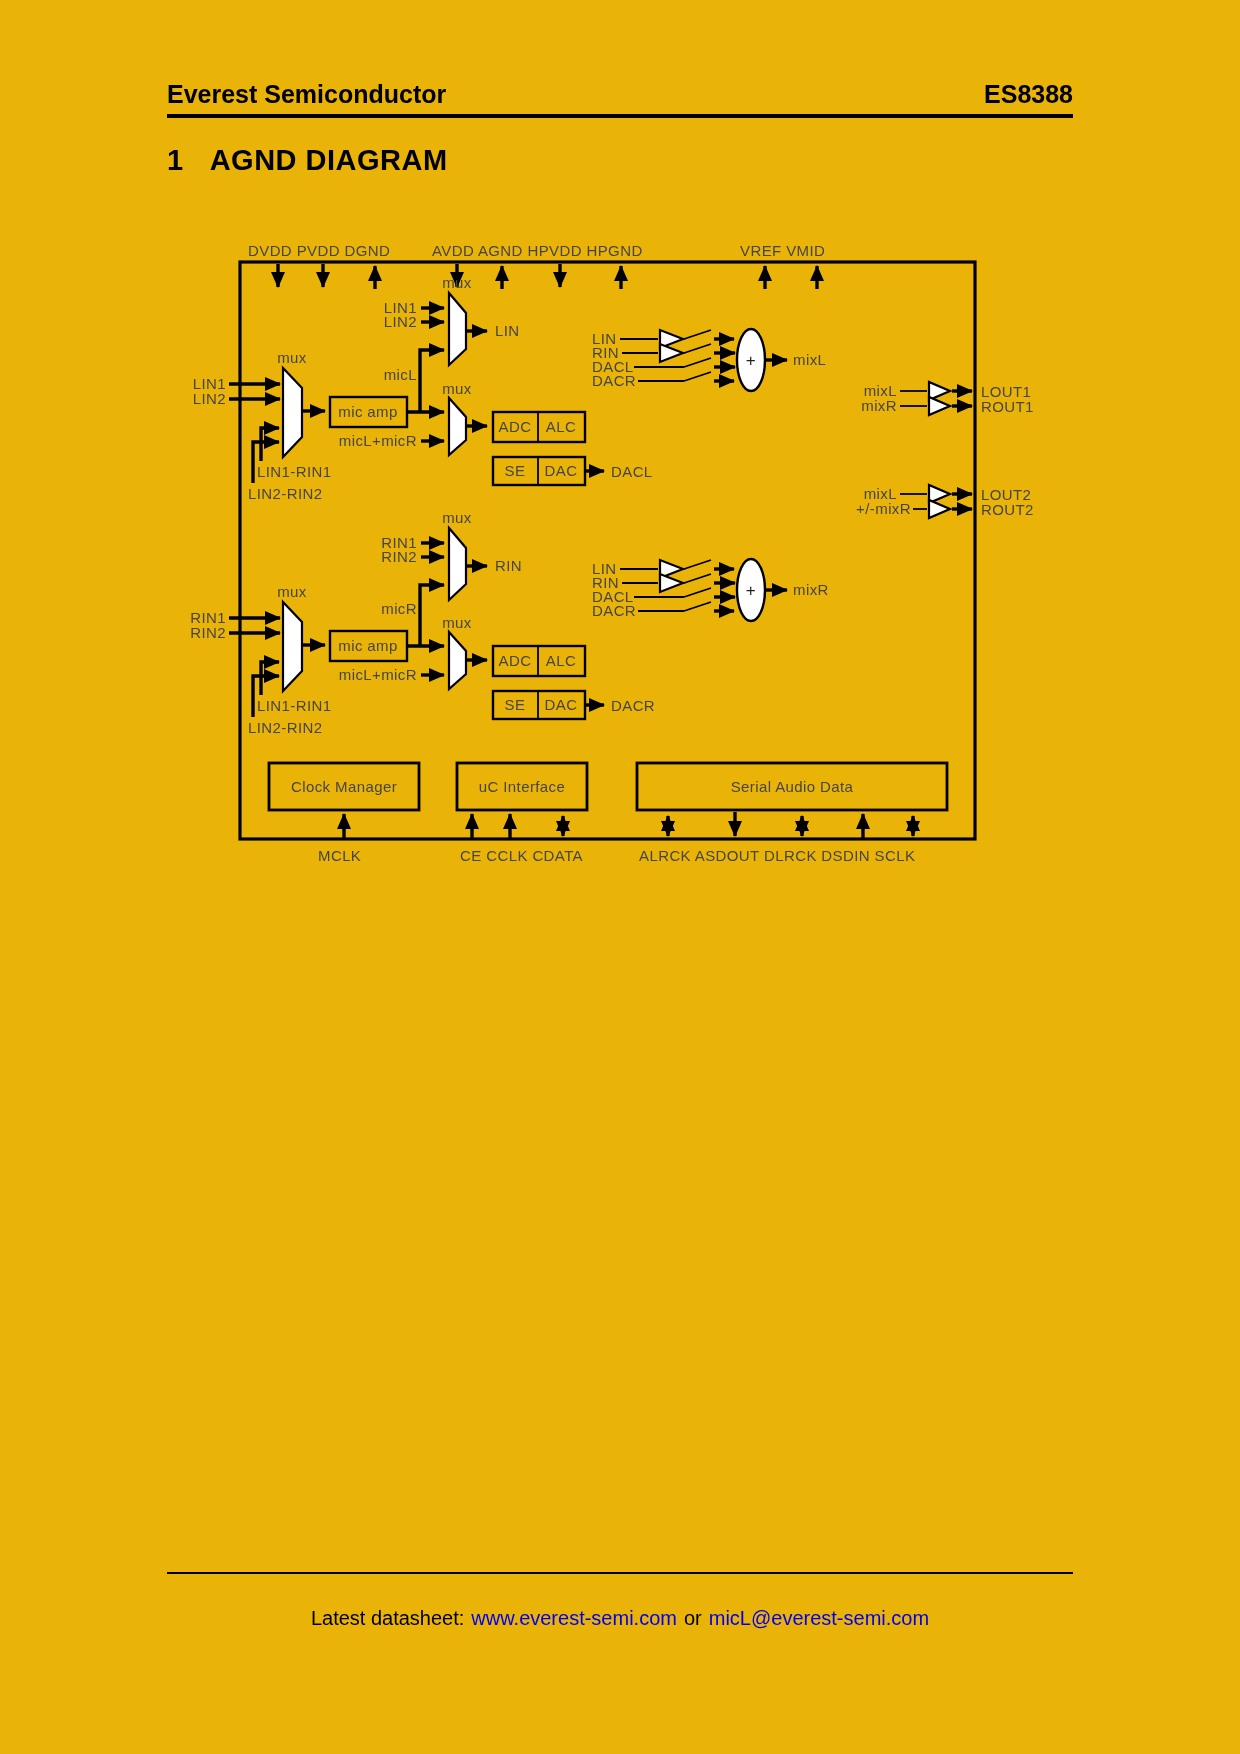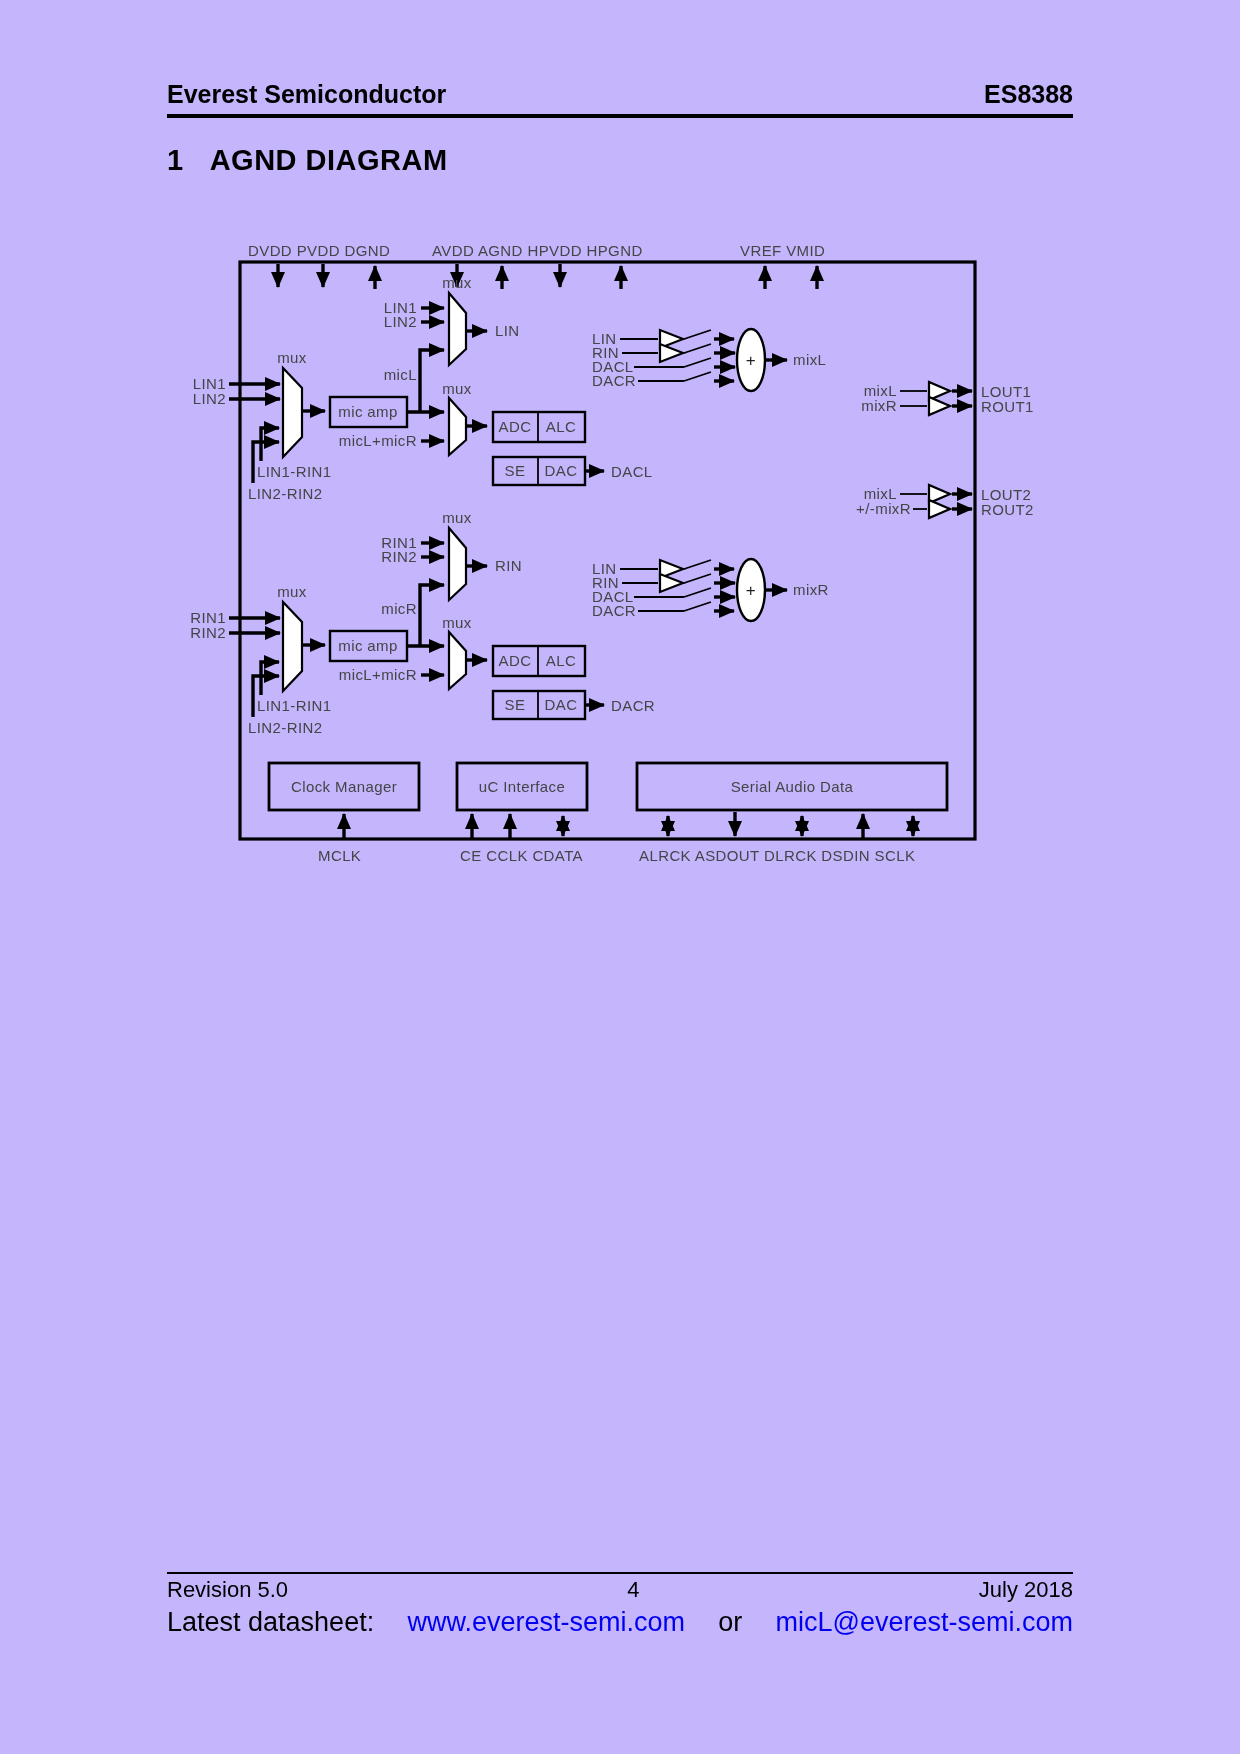--- a/index.html
+++ b/index.html
@@ -1,16 +1,16 @@
 <!DOCTYPE html>
 <html><head>
 <meta charset="utf-8">
 <style>
   html,body{margin:0;padding:0;background:#888;}
-  .page{position:relative;width:1240px;height:1754px;background:#c4b5fd;margin:0 auto;
+  .page{position:relative;width:1240px;height:1754px;background:#eab308;margin:0 auto;
         font-family:"Liberation Sans", sans-serif;overflow:hidden;}
   
   .hdr{position:absolute;left:167px;top:80px;width:906px;display:flex;
        justify-content:space-between;align-items:flex-end;border-bottom:4px solid #000;
        padding-bottom:5px;font-weight:bold;font-size:25px;color:#000;}
   
   .h1{position:absolute;left:167px;top:144px;display:flex;gap:26px;
       font-weight:bold;font-size:29px;color:#000;letter-spacing:.5px;}
   
   .dsvg{position:absolute;left:0;top:0;}
@@ -21,21 +21,21 @@
   .bb{stroke:#000;stroke-width:2.8;fill:none;}
   .dt{font-family:"Liberation Sans",sans-serif;font-size:15px;fill:#454545;letter-spacing:.4px;}
   .dtm{text-anchor:middle;}
   .dte{text-anchor:end;}
   .plus{font-size:17px;fill:#222;}
   
   .frule{position:absolute;left:167px;top:1572px;width:906px;border-top:2px solid #000;}
   .f1{position:absolute;left:167px;top:1577px;width:906px;display:flex;
       justify-content:space-between;font-size:22px;color:#000;}
   .f2{position:absolute;left:167px;top:1607px;width:906px;display:flex;
-      justify-content:space-between;gap:7px;font-size:27px;color:#000;}
+      justify-content:center;gap:7px;font-size:20px;color:#000;}
   .f2 a{color:#0000EE;cursor:pointer;}
 </style>
 </head>
 <body>
 
 <div class="page">
 
   <div class="hdr">
     <span>Everest Semiconductor</span>
     <span>ES8388</span>
@@ -243,25 +243,20 @@
     <line class="ar" x1="802" y1="816" x2="802" y2="836" marker-start="url(#ah)" marker-end="url(#ah)"></line>
     <line class="ar" x1="863" y1="838" x2="863" y2="814" marker-end="url(#ah)"></line>
     <line class="ar" x1="913" y1="816" x2="913" y2="836" marker-start="url(#ah)" marker-end="url(#ah)"></line>
 
     <text class="dt" x="318" y="861">MCLK</text>
     <text class="dt" x="460" y="861">CE CCLK CDATA</text>
     <text class="dt" x="639" y="861">ALRCK ASDOUT DLRCK DSDIN SCLK</text>
   </svg>
 
   <div class="frule"></div>
-  <div class="f1">
-    <span>Revision 5.0</span>
-    <span>4</span>
-    <span>July 2018</span>
-  </div>
   <div class="f2">
     <span>Latest datasheet:</span>
     <a>www.everest-semi.com</a>
     <span>or</span>
     <a>micL@everest-semi.com</a>
   </div>
 
 </div>
 
 </body></html>

